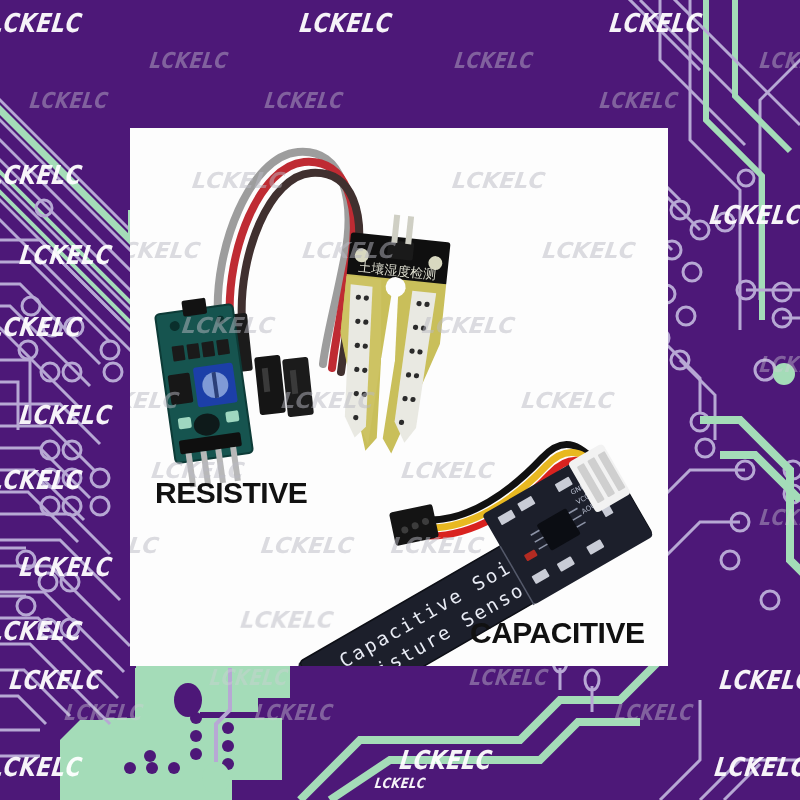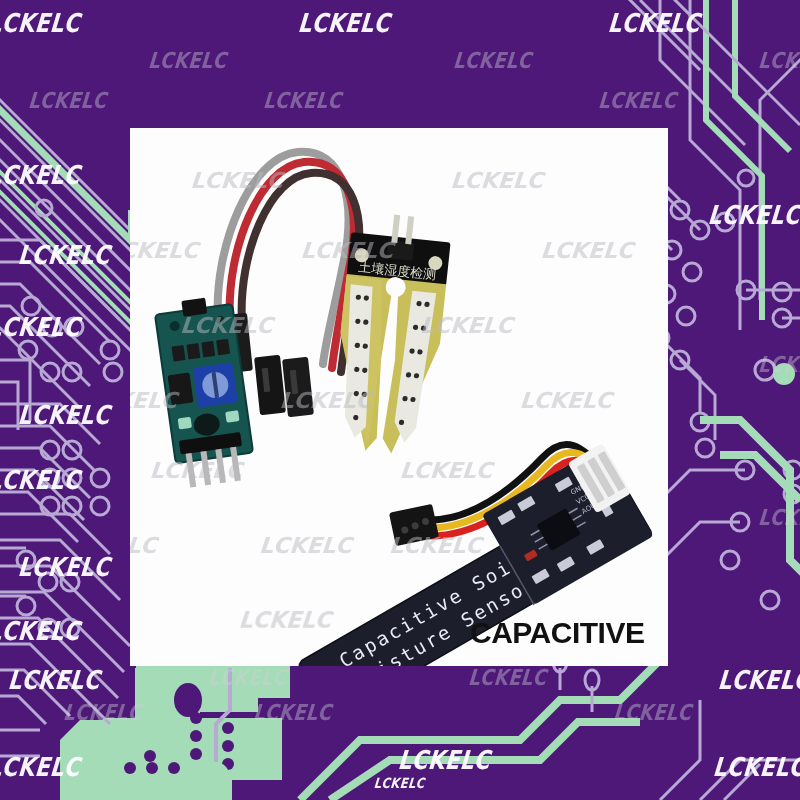--- a/index.html
+++ b/index.html
@@ -451,20 +451,21 @@
         <text x="430" y="280" font-size="22" transform="skewX(-8)">LCKELC</text>
         <text x="70" y="350" font-size="22" transform="skewX(-8)">LCKELC</text>
         <text x="320" y="350" font-size="22" transform="skewX(-8)">LCKELC</text>
         <text x="190" y="425" font-size="22" transform="skewX(-8)">LCKELC</text>
         <text x="-5" y="425" font-size="22" transform="skewX(-8)">LCKELC</text>
         <text x="180" y="500" font-size="22" transform="skewX(-8)">LCKELC</text>
         <text x="320" y="425" font-size="22" transform="skewX(-8)">LCKELC</text>
       </g>
     </svg>
 
+    <div class="photo-label" id="label-resistive">RESISTIVE</div>
     <div class="photo-label" id="label-capacitive">CAPACITIVE</div>
   </div>
 
   <div id="watermark-layer">
       <div class="wm wm-bright" style="left: -10px; top: 8px; font-size: 26px;">LCKELC</div>
       <div class="wm wm-bright" style="left: 300px; top: 8px; font-size: 26px;">LCKELC</div>
       <div class="wm wm-bright" style="left: 610px; top: 8px; font-size: 26px;">LCKELC</div>
       <div class="wm wm-dim" style="left: 150px; top: 48px; font-size: 22px;">LCKELC</div>
       <div class="wm wm-dim" style="left: 455px; top: 48px; font-size: 22px;">LCKELC</div>
       <div class="wm wm-dim" style="left: 760px; top: 48px; font-size: 22px;">LCKELC</div>

